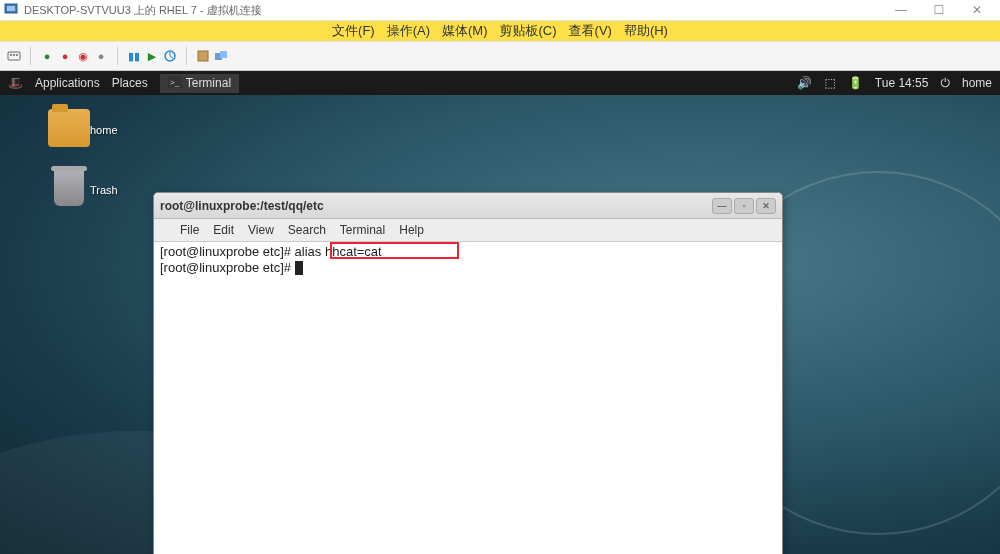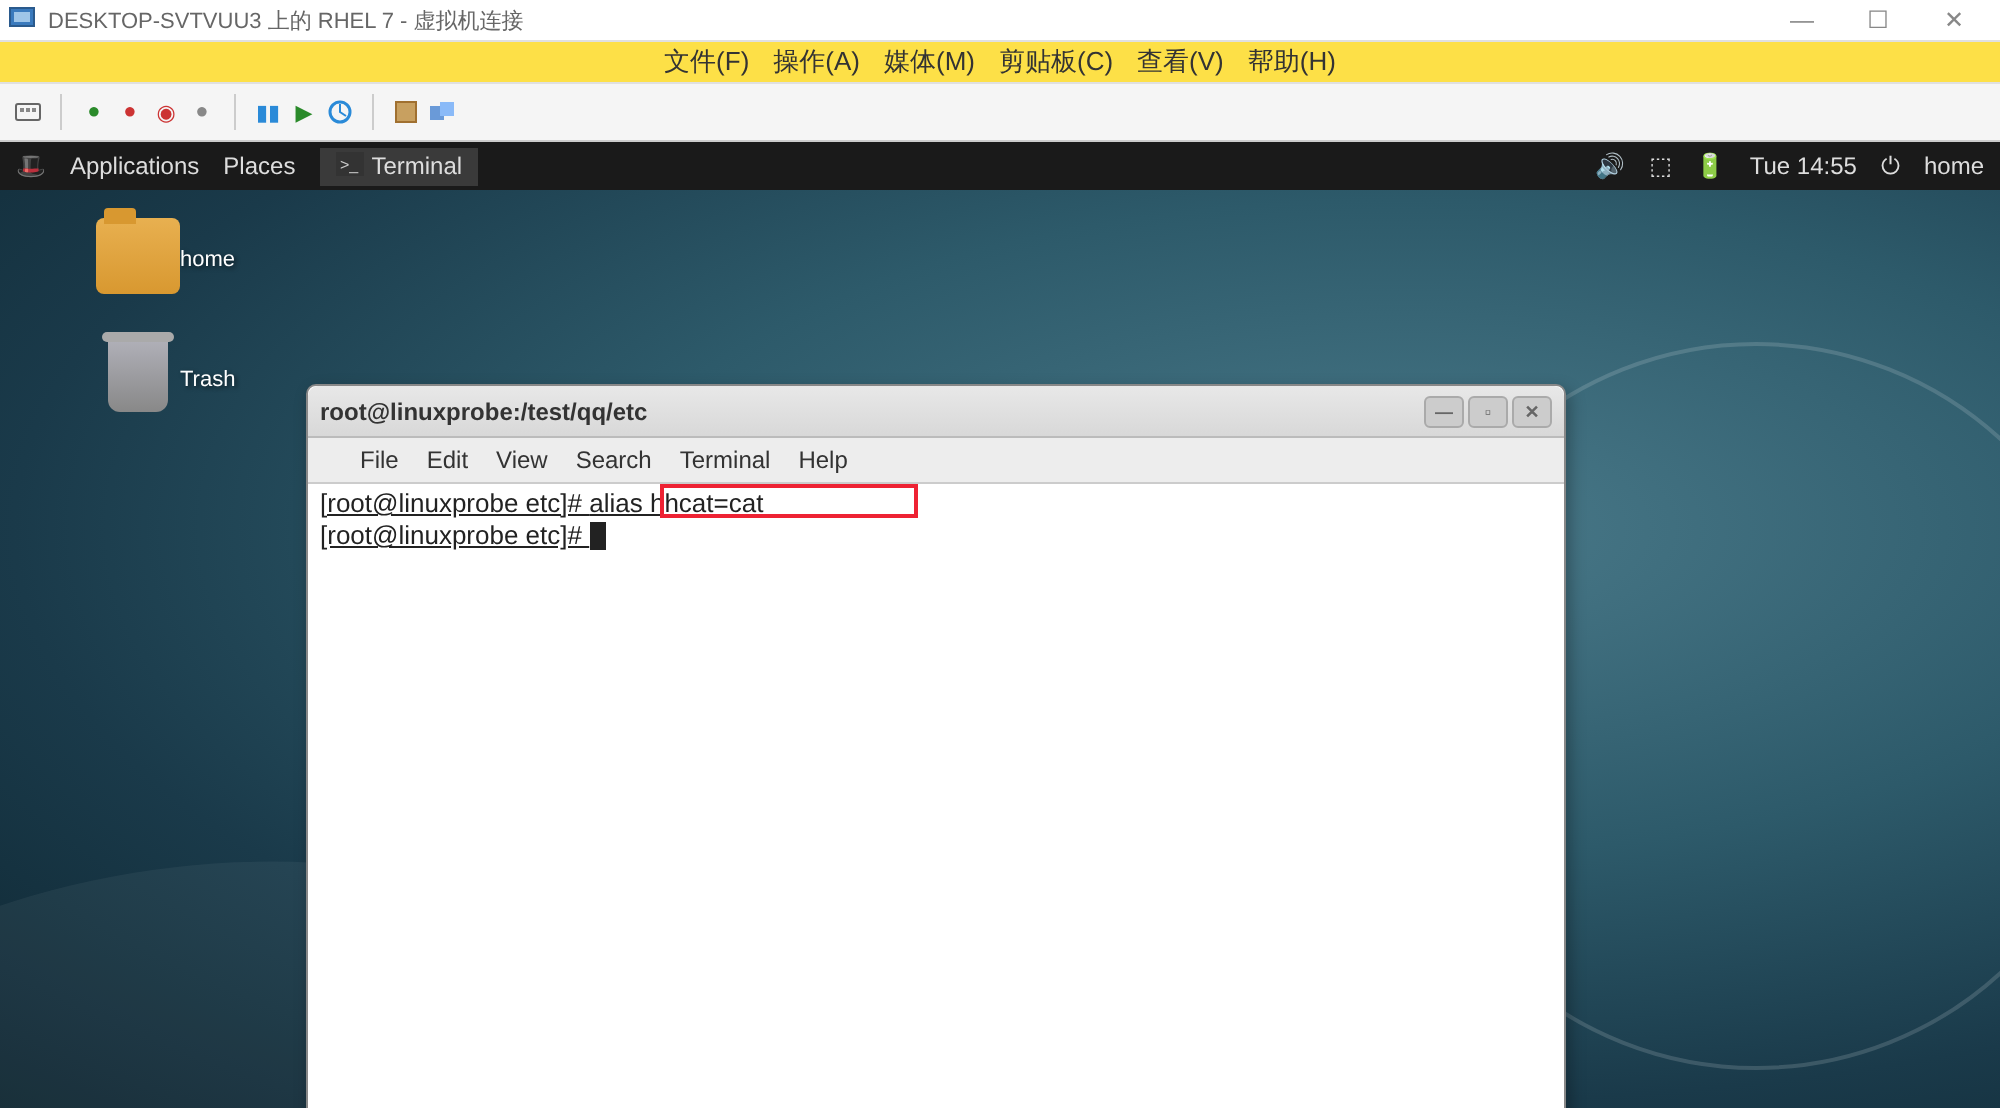--- a/index.html
+++ b/index.html
@@ -72,21 +72,21 @@
     .term-titlebar {
       height: 26px; background: linear-gradient(#e8e8e8, #d8d8d8); border-radius: 5px 5px 0 0;
       display: flex; align-items: center; padding: 0 6px; font-size: 12px; font-weight: bold; color: #333;
       border-bottom: 1px solid #bbb;
     }
     .term-titlebar .title { flex: 1; }
     .term-ctrls { display: flex; gap: 2px; }
     .term-ctrls div { width: 20px; height: 16px; background: #ccc; border: 1px solid #aaa; border-radius: 3px; display: flex; align-items: center; justify-content: center; font-size: 9px; color: #666; }
     .term-menubar { height: 23px; display: flex; align-items: center; padding: 0 26px; gap: 14px; font-size: 12px; color: #333; background: #ededed; border-bottom: 1px solid #ccc; }
     .term-body { flex: 1; background: #fff; padding: 2px 6px; font-family: "DejaVu Sans Mono", Consolas, monospace; font-size: 13px; color: #222; line-height: 1.25; position: relative; }
-    .term-line { white-space: pre; text-decoration: underline; }
+    .term-line { white-space: pre; }
     .red-box { position: absolute; border: 2px solid #e23; }
     .cursor { display: inline-block; width: 8px; height: 14px; background: #222; vertical-align: text-bottom; }
 
     .menu-item { cursor: default; }
   </style>
 </head>
 <body>
 
 <div class="win-titlebar">
   <span class="icon-sq">

